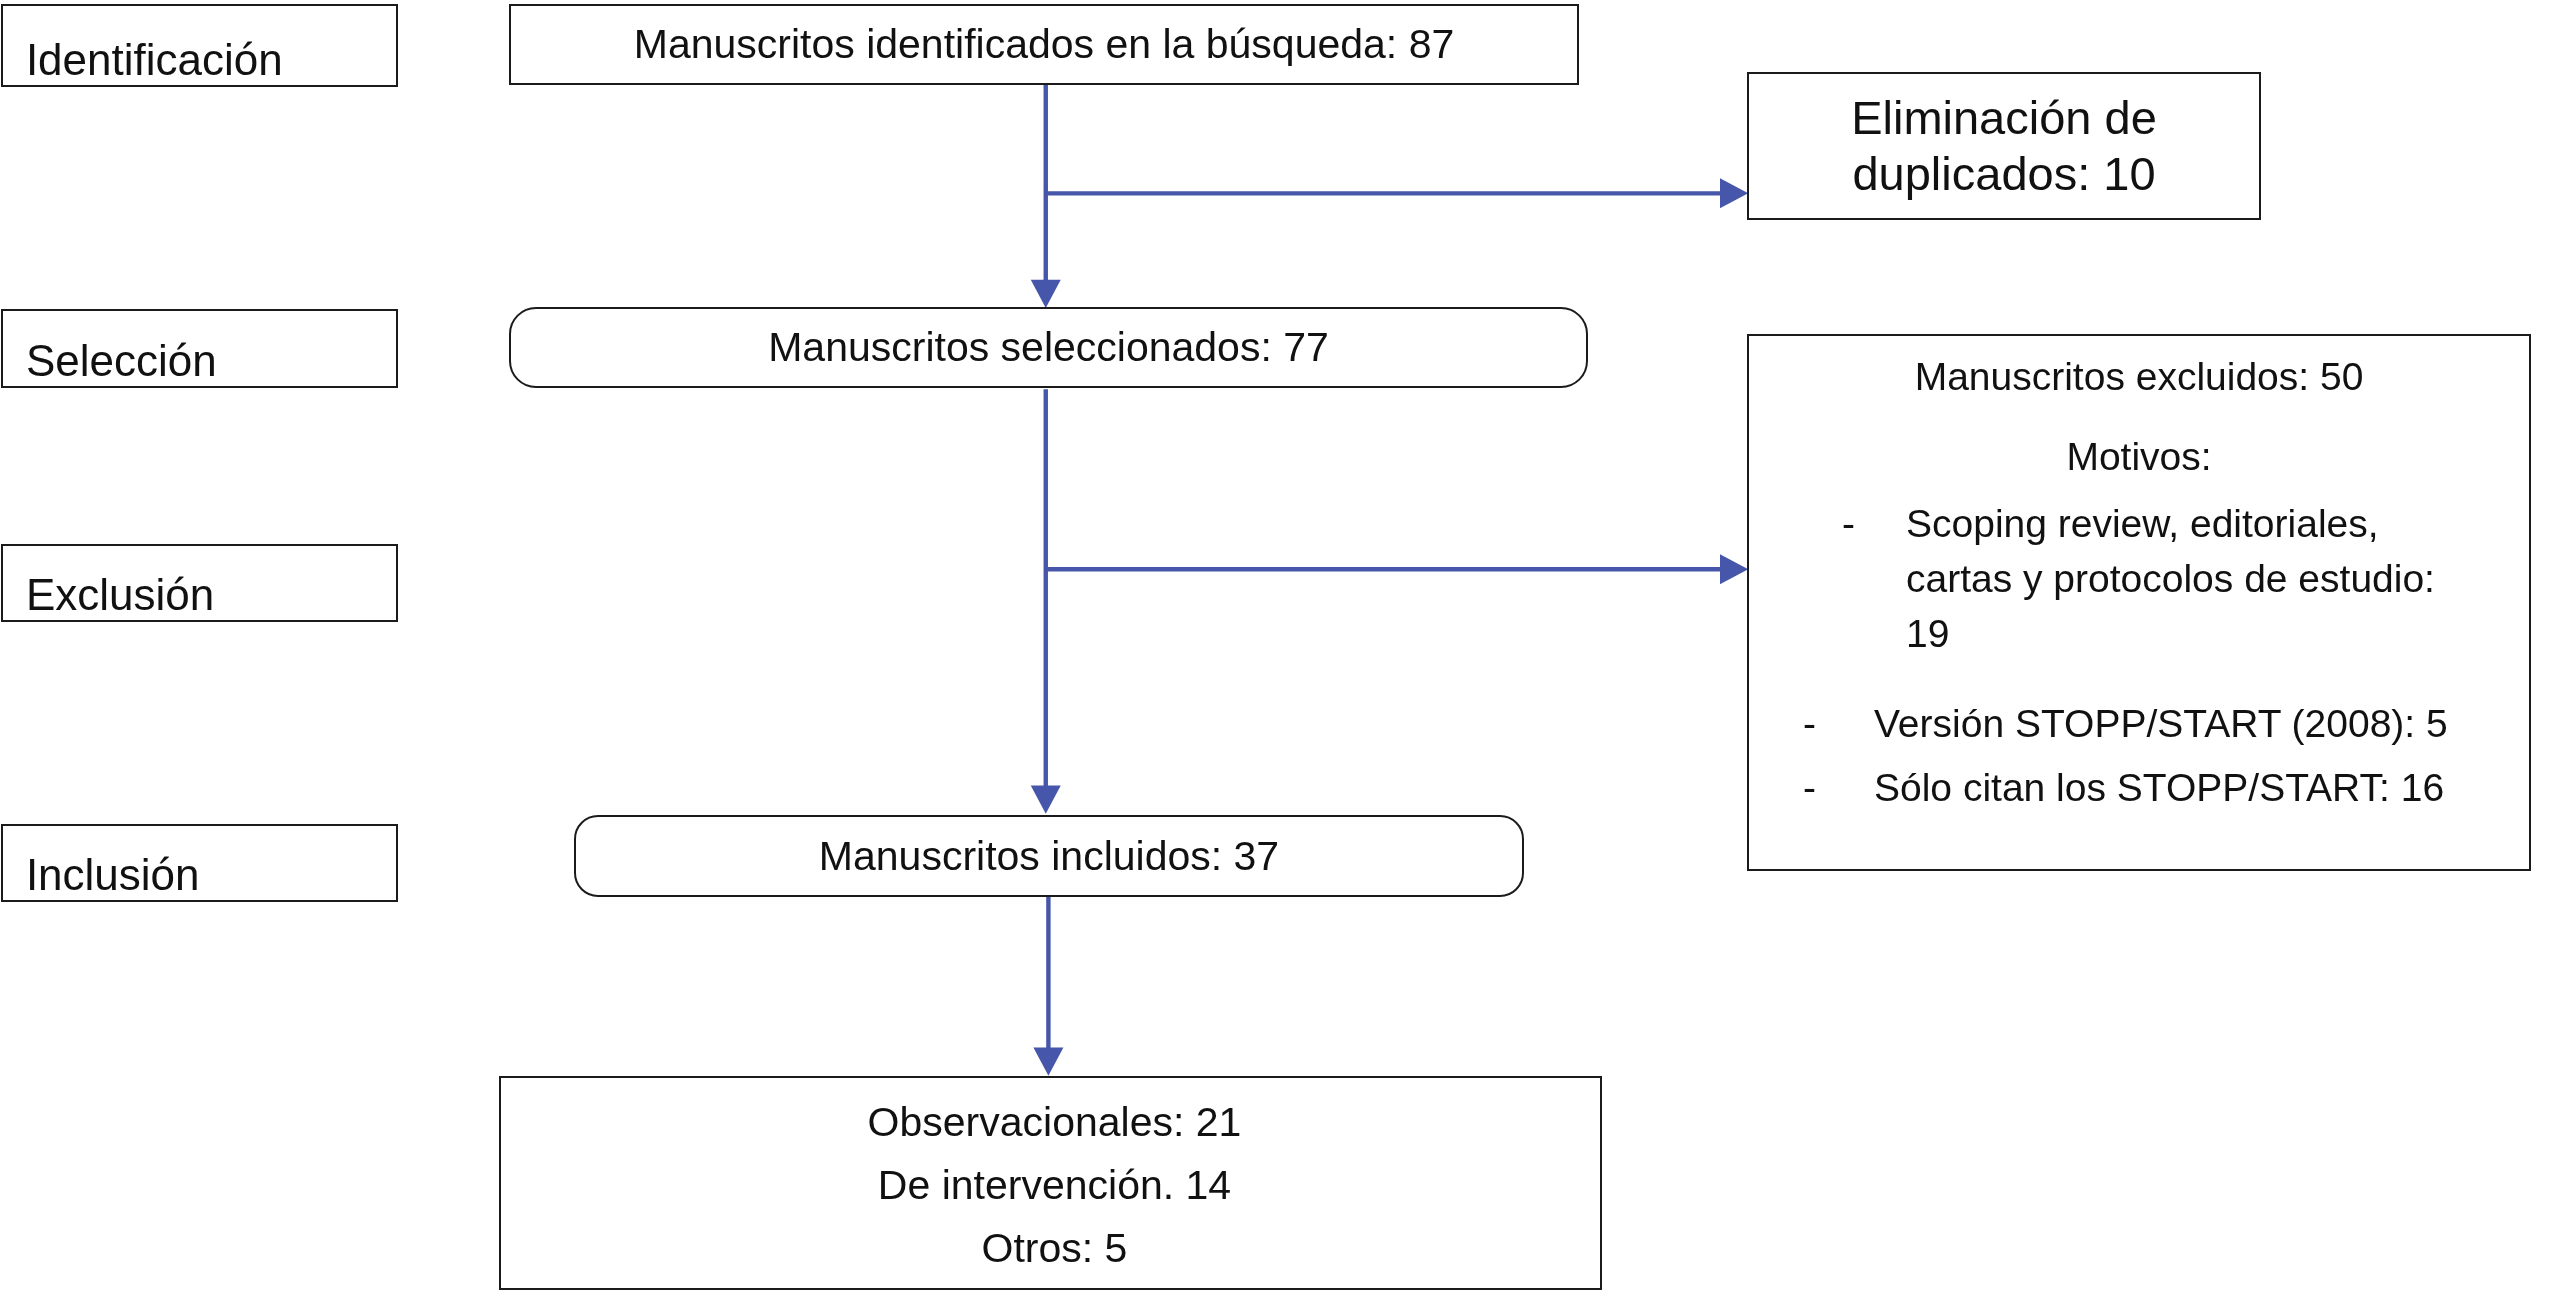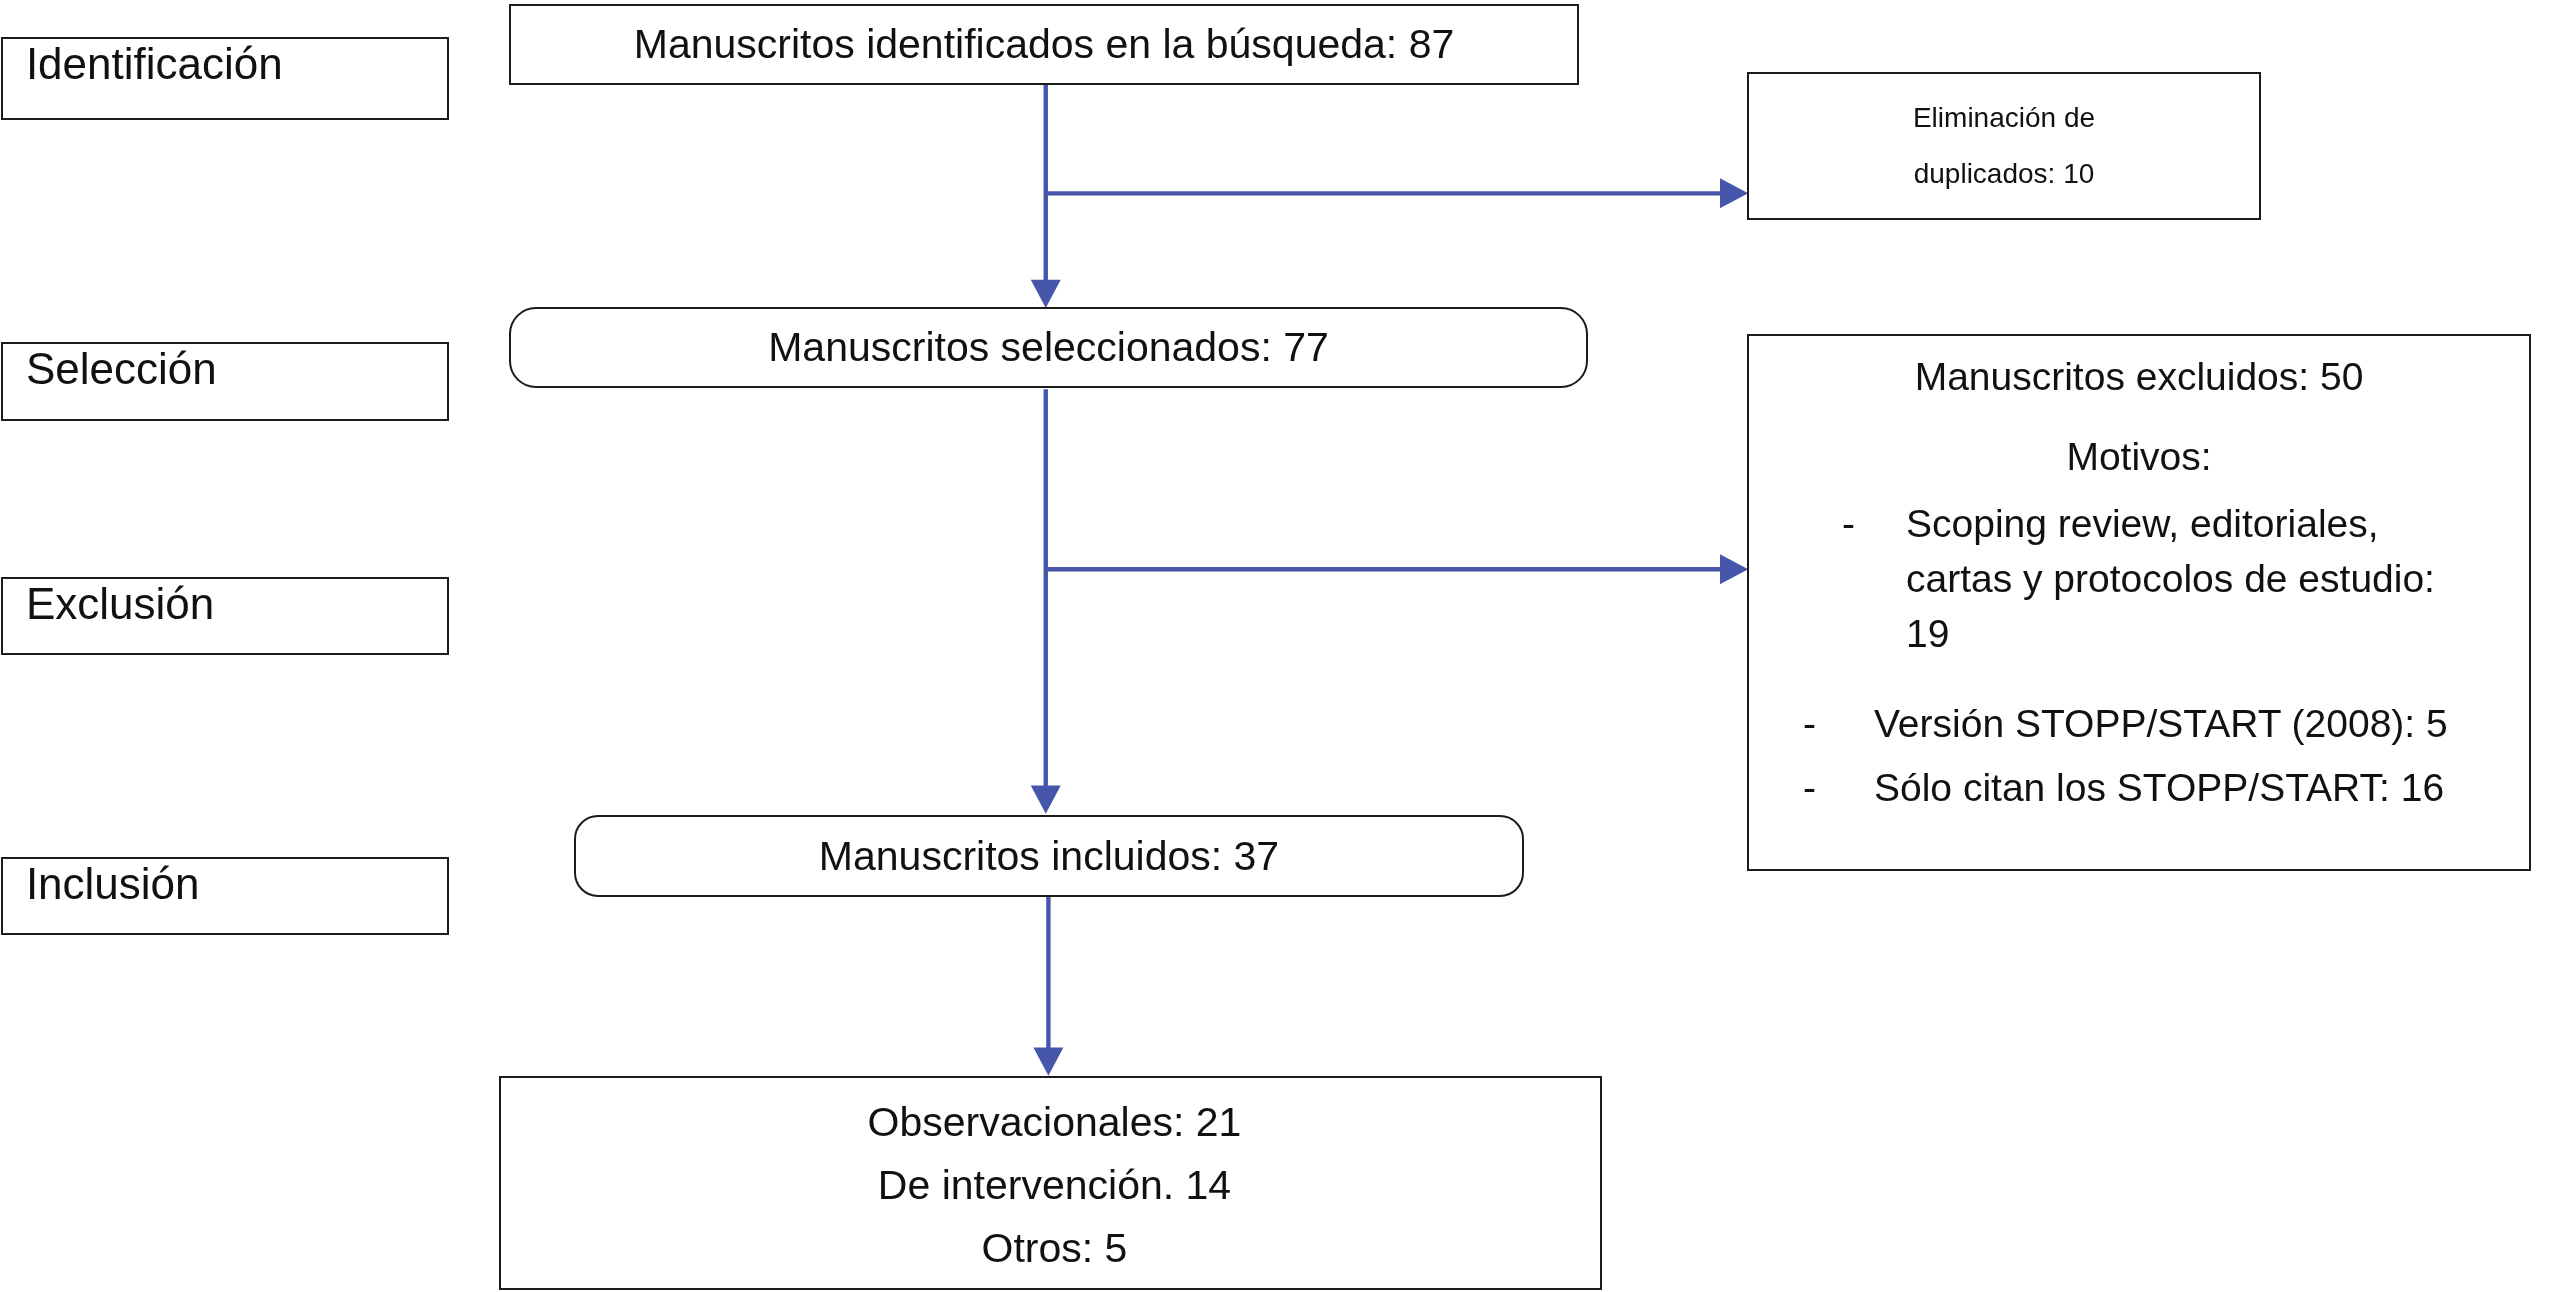--- a/index.html
+++ b/index.html
@@ -37,26 +37,25 @@
   }
   .box{
     position:absolute;
     border:2.6px solid var(--box-border,#1b1b1b);
     background:var(--background,#fff);
     z-index:1;
   }
   
   .stage-box{
     left:0.9px;
-    width:448px;
-    display:flex;
-    align-items:flex-start;
+    width:397px;
+    display:flex;
+    align-items:flex-end;
     padding-left:23px;
     font-size:44px;
-    margin-top:33px;
   }
   #box-stage-0{top:4.4px;height:83px;}
   #box-stage-1{top:309px;height:79px;}
   #box-stage-2{top:544px;height:78px;}
   #box-stage-3{top:824px;height:78px;}
   
   .flow-box{
     display:flex;
     align-items:center;
     justify-content:center;
@@ -75,21 +74,21 @@
     padding-top:13.2px;
     padding-left:8px;
   }
   
   #box-duplicates{
     left:1747px;top:72px;width:514px;height:148px;
     display:flex;
     flex-direction:column;
     justify-content:center;
     text-align:center;
-    font-size:28px;
+    font-size:47px;
     line-height:56px;
   }
   #box-excluded{
     left:1747px;top:334px;width:784px;height:537px;
     font-size:39px;
     padding:10.6px 21px 0 21px;
   }
   .excluded-title,
   .excluded-subtitle{
     text-align:center;

